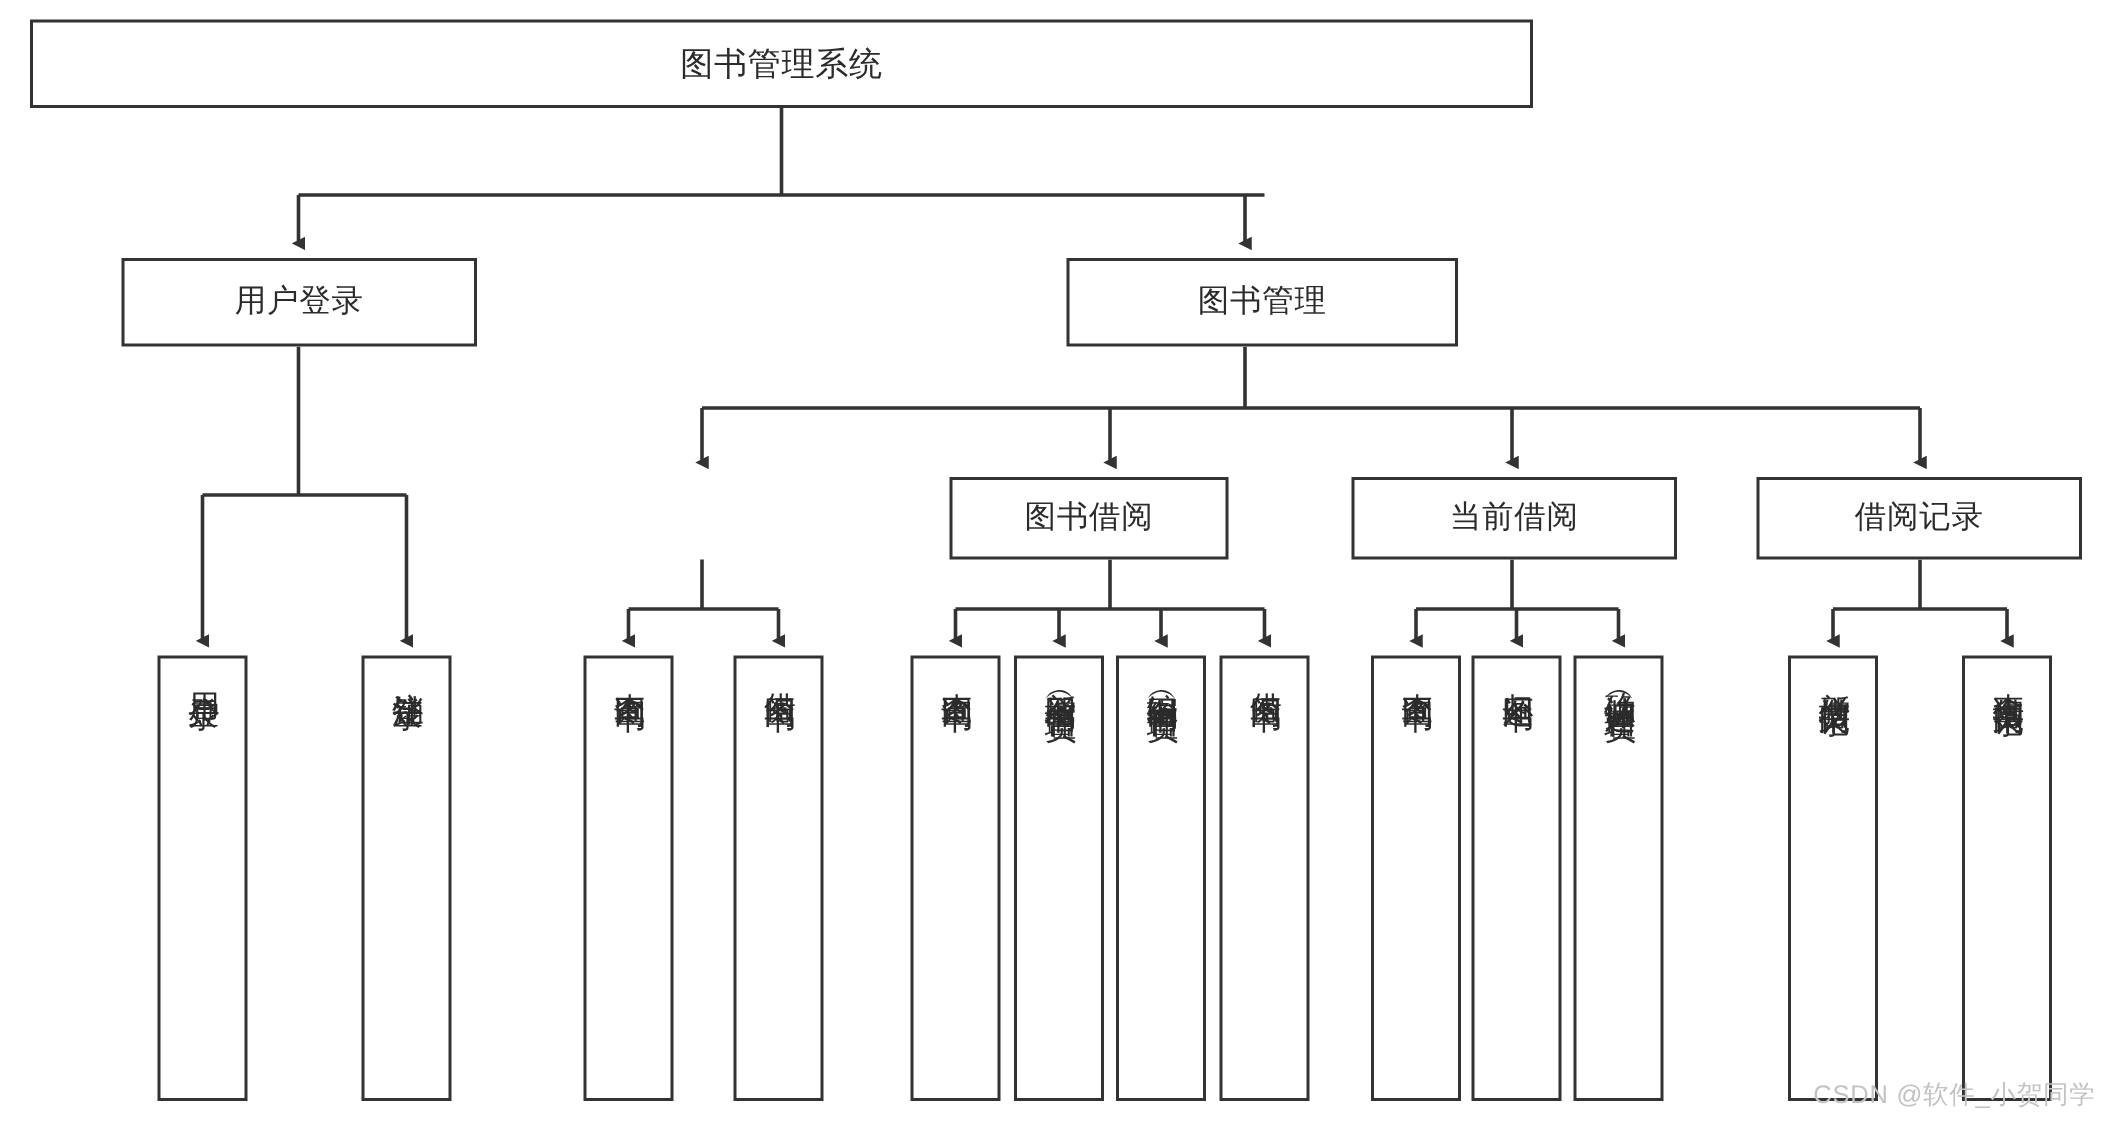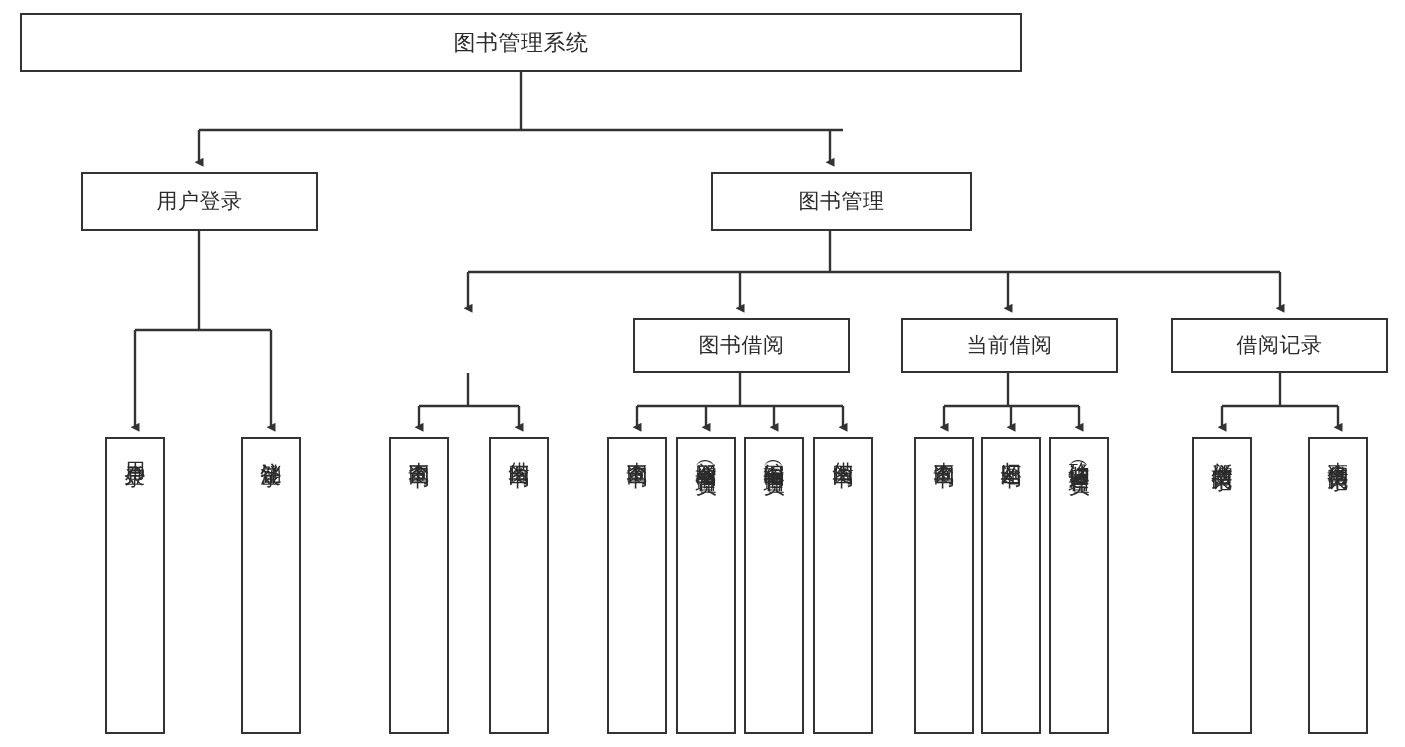--- a/index.html
+++ b/index.html
@@ -135,21 +135,21 @@
     <span class="node-label">图书管理系统</span>
   </div>
 
   <div class="node horiz" style="left:81px; top:172px; width:237px; height:59px;">
     <span class="node-label">用户登录</span>
   </div>
   <div class="node horiz" style="left:711px; top:172px; width:261px; height:59px;">
     <span class="node-label">图书管理</span>
   </div>
 
-  <div class="node horiz" style="left:633px; top:318px; width:217px; height:55px;">
+  <div class="node horiz" style="left:633px; top:318px; width:186px; height:55px;">
     <span class="node-label">图书借阅</span>
   </div>
   <div class="node horiz" style="left:901px; top:318px; width:217px; height:55px;">
     <span class="node-label">当前借阅</span>
   </div>
   <div class="node horiz" style="left:1171px; top:318px; width:217px; height:55px;">
     <span class="node-label">借阅记录</span>
   </div>
 
   <div class="node vert" style="left:105px; top:437px; width:60px; height:297px;">
@@ -189,14 +189,15 @@
     <span class="node-label">确认归还（管理员）</span>
   </div>
 
   <div class="node vert" style="left:1192px; top:437px; width:60px; height:297px;">
     <span class="node-label">新增借阅记录</span>
   </div>
   <div class="node vert" style="left:1308px; top:437px; width:60px; height:297px;">
     <span class="node-label">查询借阅记录</span>
   </div>
 
+  <div id="watermark">CSDN @软件_小贺同学</div>
 
 </div>
 
 </body></html>

